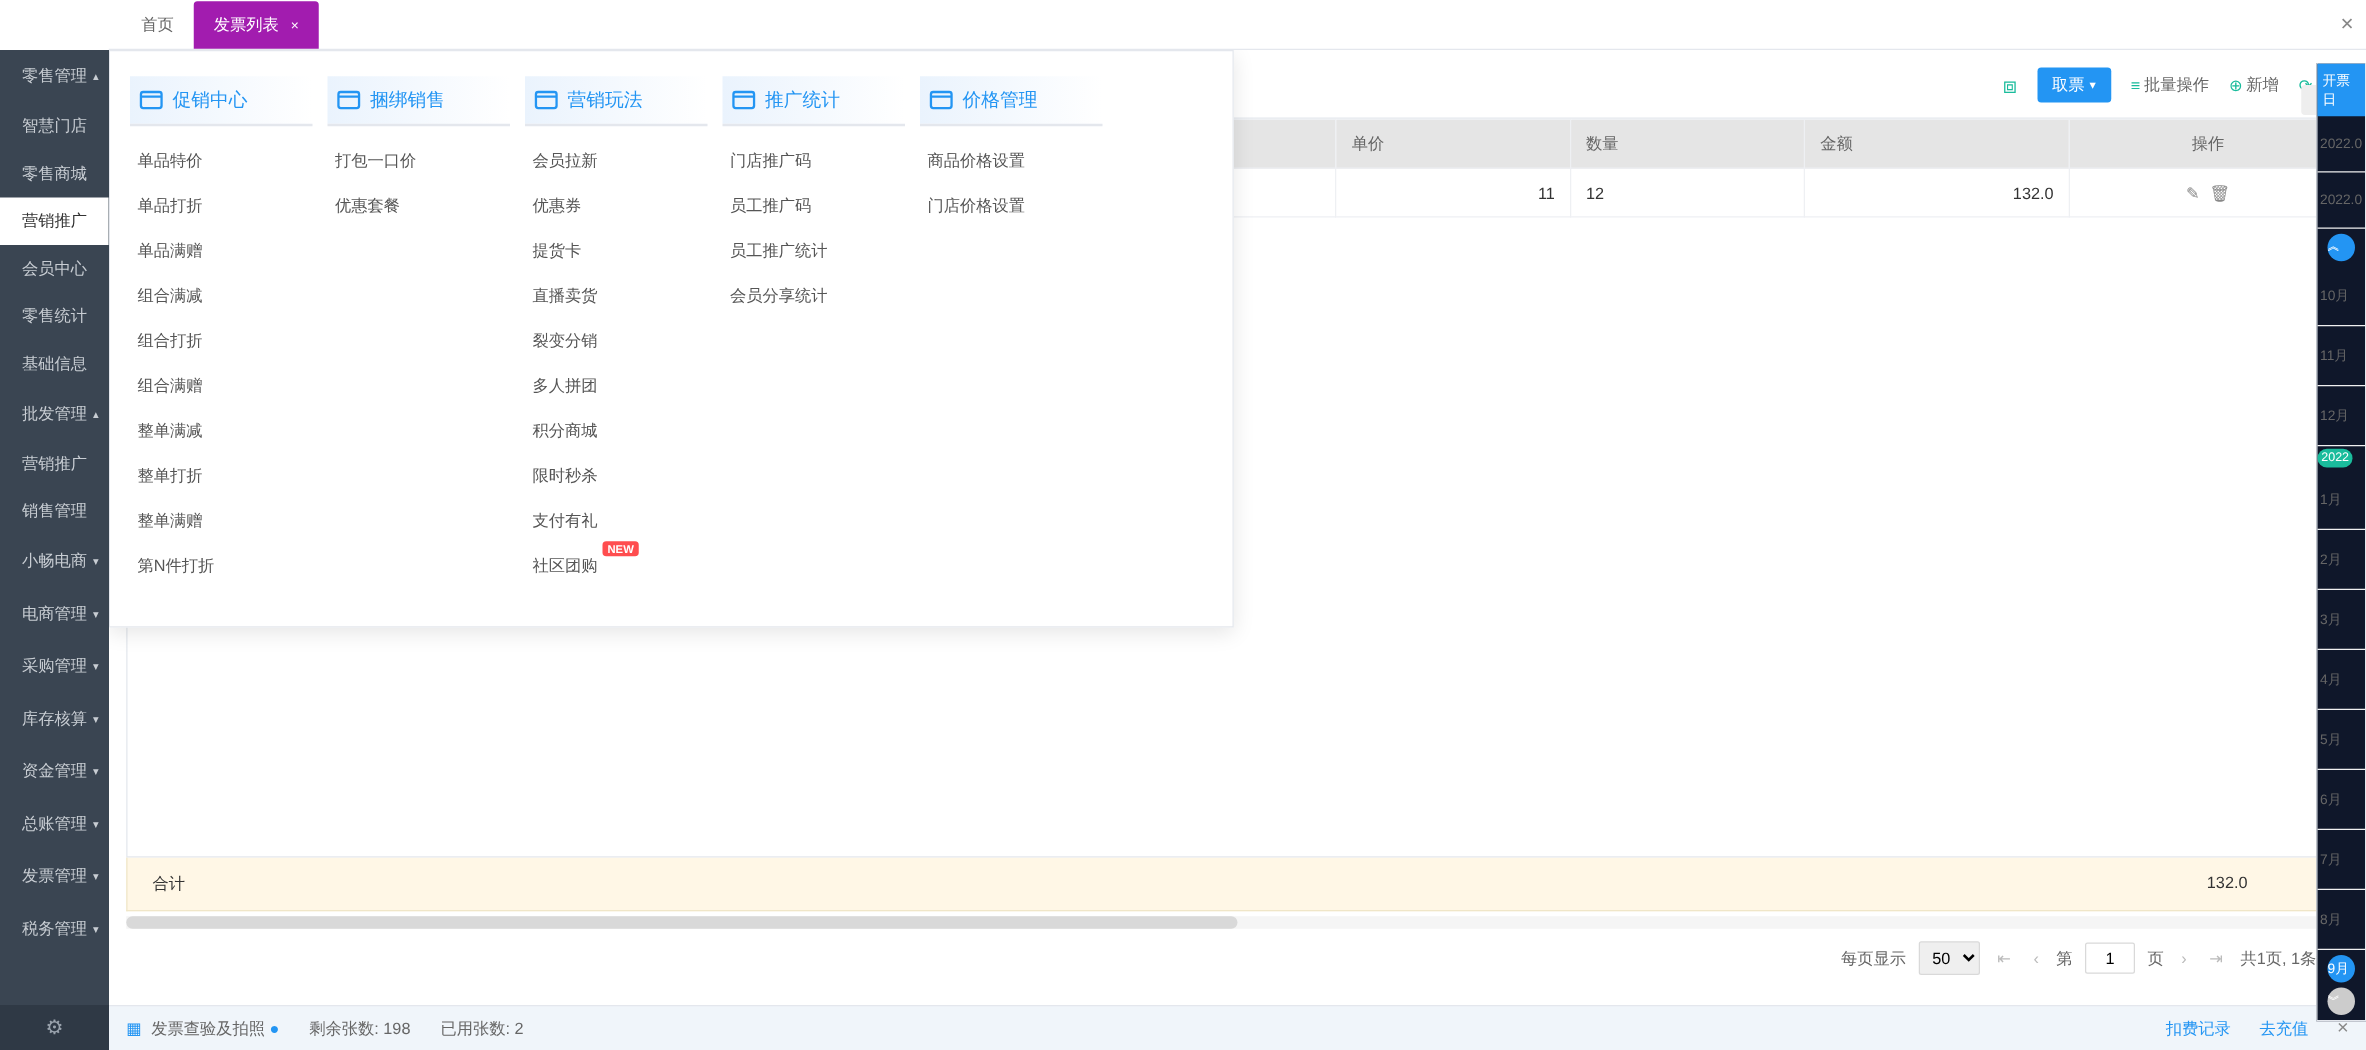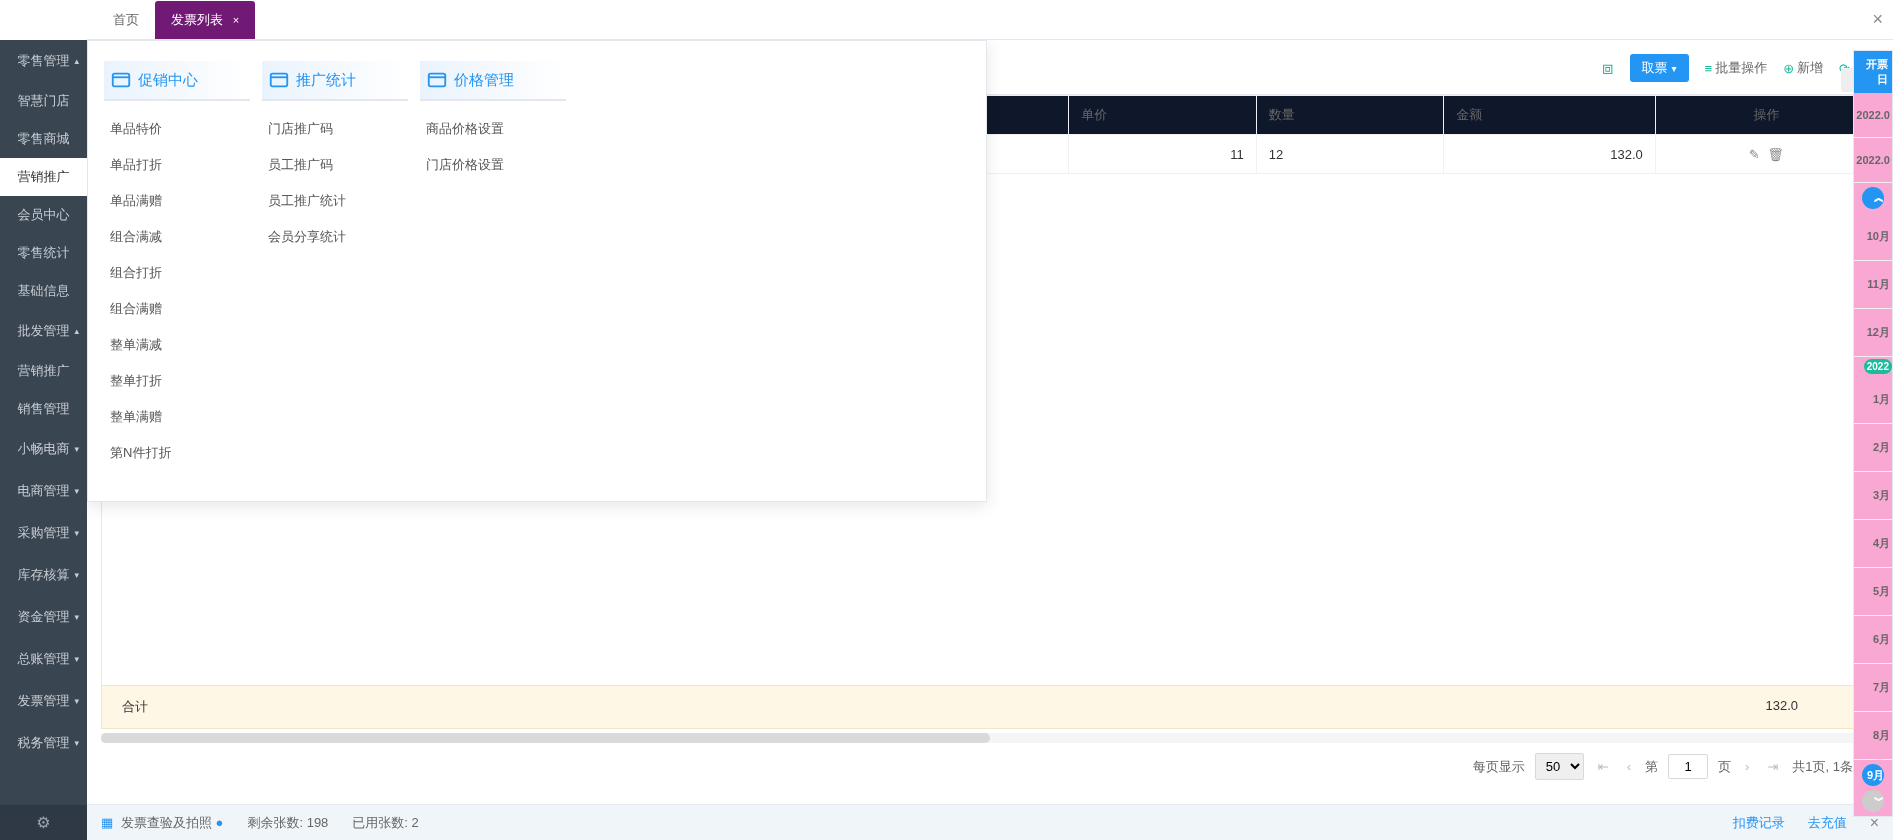--- a/index.html
+++ b/index.html
@@ -13,21 +13,21 @@
   .sidebar-sub { padding: 10px 10px; text-align: center; cursor: pointer; color: #c8cdd3; }
   .sidebar-bottom { position: fixed; left: 0; bottom: 0; width: 87px; background: #2f3945; text-align: center; padding: 8px 0; }
   .gear { color: #9aa3ad; font-size: 16px; }
   
   
   .main { margin-left: 87px; height: 100vh; display: flex; flex-direction: column; }
   
   
   .tabs { height: 40px; border-bottom: 1px solid #e4e7ed; display: flex; align-items: center; padding: 0 10px; position: relative; }
   .tab { padding: 0 16px; height: 38px; line-height: 38px; cursor: pointer; font-size: 13px; color: #666; }
-  .tab.active { background: #701a75; color: #fff; border-radius: 3px 3px 0 0; }
+  .tab.active { background: #a21caf; color: #fff; border-radius: 3px 3px 0 0; }
   .tab-close { margin-left: 6px; cursor: pointer; font-size: 11px; }
   .tabs-close-btn { position: absolute; right: 10px; font-size: 18px; color: #888; cursor: pointer; }
   
   
   .content-wrap { flex: 1; padding: 14px; overflow: hidden; display: flex; flex-direction: column; position: relative; }
   .toolbar { display: flex; justify-content: flex-end; align-items: center; gap: 16px; margin-bottom: 12px; }
   .qr-icon { font-size: 18px; color: #1abc9c; }
   .btn-primary { background: #2395f3; color: #fff; padding: 5px 12px; border-radius: 3px; cursor: pointer; border: none; font-size: 13px; display: inline-flex; align-items: center; }
   .btn-primary .caret { margin-left: 4px; font-size: 10px; }
   .link-action { color: #666; cursor: pointer; font-size: 13px; display: inline-flex; align-items: center; gap: 3px; }
@@ -38,21 +38,21 @@
   .mega-col { width: 158px; padding: 0 6px; }
   .mega-head { display: flex; align-items: center; gap: 6px; padding: 8px 6px; border-bottom: 2px solid #e4e7ed; color: #2395f3; font-size: 15px; font-weight: 500; margin-bottom: 10px; background: linear-gradient(to right, #eaf3fd, #fff); }
   .mega-head svg { width: 22px; height: 22px; }
   .mega-link { padding: 9px 6px; color: #555; cursor: pointer; font-size: 13px; position: relative; }
   .new-badge { position: absolute; top: -2px; margin-left: 4px; background: #ff4d4f; color: #fff; font-size: 9px; padding: 1px 4px; border-radius: 3px; font-weight: bold; }
   
   
   .table-wrap { flex: 1; overflow: auto; border: 1px solid #e4e7ed; position: relative; }
   table { border-collapse: collapse; width: 100%; }
   th, td { border: 1px solid #eef0f3; padding: 10px 12px; font-size: 13px; text-align: left; white-space: nowrap; }
-  th { background: #0f172a; color: #666; font-weight: 500; }
+  th { background: #e5e5e5; color: #666; font-weight: 500; }
   td.num { text-align: right; }
   .row-actions { color: #888; display: flex; gap: 8px; justify-content: center; }
   .row-actions span { cursor: pointer; }
   
   
   .totals { background: #fff7e6; padding: 12px 20px; display: flex; border: 1px solid #f0e6c8; border-top: none; }
   .totals .label { width: 60px; }
   .totals .amount { margin-left: auto; padding-right: 60px; font-weight: 500; }
   .hscroll { height: 10px; background: #f5f5f5; margin-top: 4px; }
   .hscroll .thumb { height: 100%; width: 50%; background: #d9d9d9; border-radius: 5px; }
@@ -65,21 +65,21 @@
   
   
   .statusbar { height: 36px; background: #f0f5fa; border-top: 1px solid #e4e7ed; display: flex; align-items: center; padding: 0 14px; gap: 24px; font-size: 13px; color: #666; }
   .statusbar .dot-icon { color: #2395f3; margin-right: 4px; }
   .statusbar .info-icon { color: #2395f3; }
   .statusbar .right { margin-left: auto; display: flex; gap: 23px; align-items: center; }
   .statusbar .link { color: #2395f3; cursor: pointer; }
   .statusbar .close { color: #888; cursor: pointer; font-size: 16px; }
   
   
-  .right-panel { position: fixed; right: 0; top: 50px; width: 40px; background: #f9a8d4; border: 1px solid #e4e7ed; font-size: 12px; text-align: right; z-index: 50; font-weight: bold; }
+  .right-panel { position: fixed; right: 0; top: 50px; width: 40px; background: #0f172a; border: 1px solid #e4e7ed; font-size: 12px; text-align: left; z-index: 50; }
   .right-panel .rp-btn { background: #2395f3; color: #fff; padding: 6px 4px; cursor: pointer; font-size: 11px; }
   .right-panel .rp-row { padding: 16px 2px; color: #666; cursor: pointer; border-bottom: 1px solid #f0f0f0; font-size: 11px; white-space: nowrap; overflow: hidden; }
   .rp-handle { position: fixed; right: 40px; top: 68px; width: 12px; height: 24px; background: #eee; border-radius: 3px 0 0 3px; cursor: pointer; }
   .right-panel .circle { width: 22px; height: 22px; border-radius: 50%; background: #2395f3; color: #fff; line-height: 22px; margin: 4px auto; font-size: 11px; }
   .right-panel .circle.up { font-size: 10px; }
   .right-panel .year-badge { background: #1abc9c; color: #fff; font-size: 10px; padding: 2px 3px; border-radius: 8px; margin: 2px auto; display: inline-block; }
 </style>
 </head>
 <body>
 
@@ -153,20 +153,50 @@
           <div class="mega-link">单品特价</div>
           <div class="mega-link">单品打折</div>
           <div class="mega-link">单品满赠</div>
           <div class="mega-link">组合满减</div>
           <div class="mega-link">组合打折</div>
           <div class="mega-link">组合满赠</div>
           <div class="mega-link">整单满减</div>
           <div class="mega-link">整单打折</div>
           <div class="mega-link">整单满赠</div>
           <div class="mega-link">第N件打折</div>
+        </div>
+        <div class="mega-col">
+          <div class="mega-head">
+            <svg viewBox="0 0 24 24" fill="none" stroke="#2395f3" stroke-width="2">
+              <rect x="3" y="5" width="18" height="14" rx="2"></rect>
+              <path d="M3 9h18"></path>
+            </svg>
+            <span>捆绑销售</span>
+          </div>
+          <div class="mega-link">打包一口价</div>
+          <div class="mega-link">优惠套餐</div>
+        </div>
+        <div class="mega-col">
+          <div class="mega-head">
+            <svg viewBox="0 0 24 24" fill="none" stroke="#2395f3" stroke-width="2">
+              <rect x="3" y="5" width="18" height="14" rx="2"></rect>
+              <path d="M3 9h18"></path>
+            </svg>
+            <span>营销玩法</span>
+          </div>
+          <div class="mega-link">会员拉新</div>
+          <div class="mega-link">优惠券</div>
+          <div class="mega-link">提货卡</div>
+          <div class="mega-link">直播卖货</div>
+          <div class="mega-link">裂变分销</div>
+          <div class="mega-link">多人拼团</div>
+          <div class="mega-link">积分商城</div>
+          <div class="mega-link">限时秒杀</div>
+          <div class="mega-link">支付有礼</div>
+          <div class="mega-link">社区团购<span class="new-badge">NEW</span></div>
         </div>
         <div class="mega-col">
           <div class="mega-head">
             <svg viewBox="0 0 24 24" fill="none" stroke="#2395f3" stroke-width="2">
               <rect x="3" y="5" width="18" height="14" rx="2"></rect>
               <path d="M3 9h18"></path>
             </svg>
             <span>推广统计</span>
           </div>
           <div class="mega-link">门店推广码</div>

